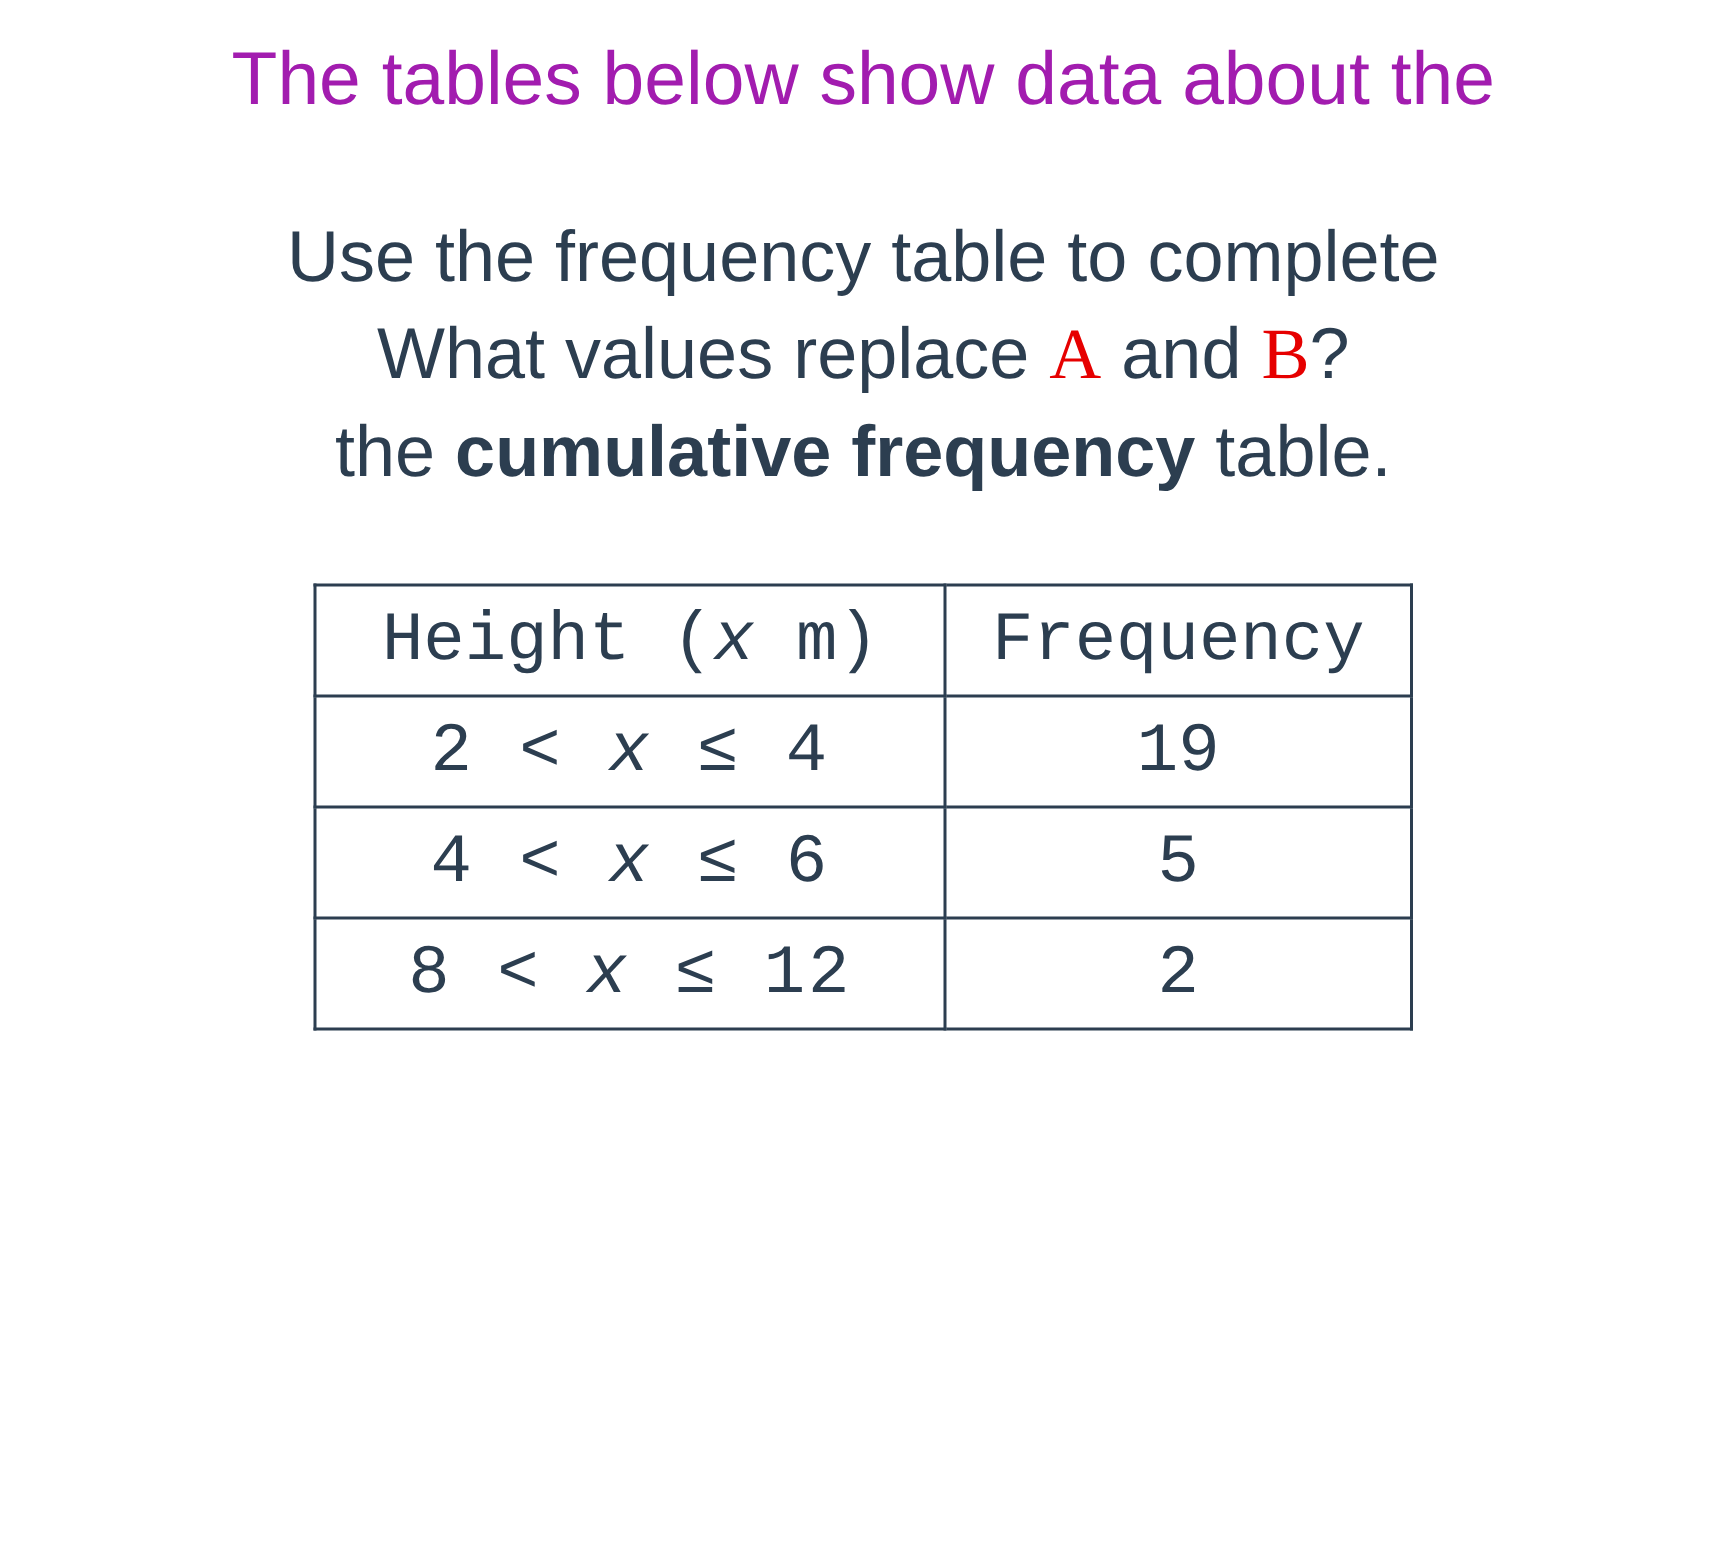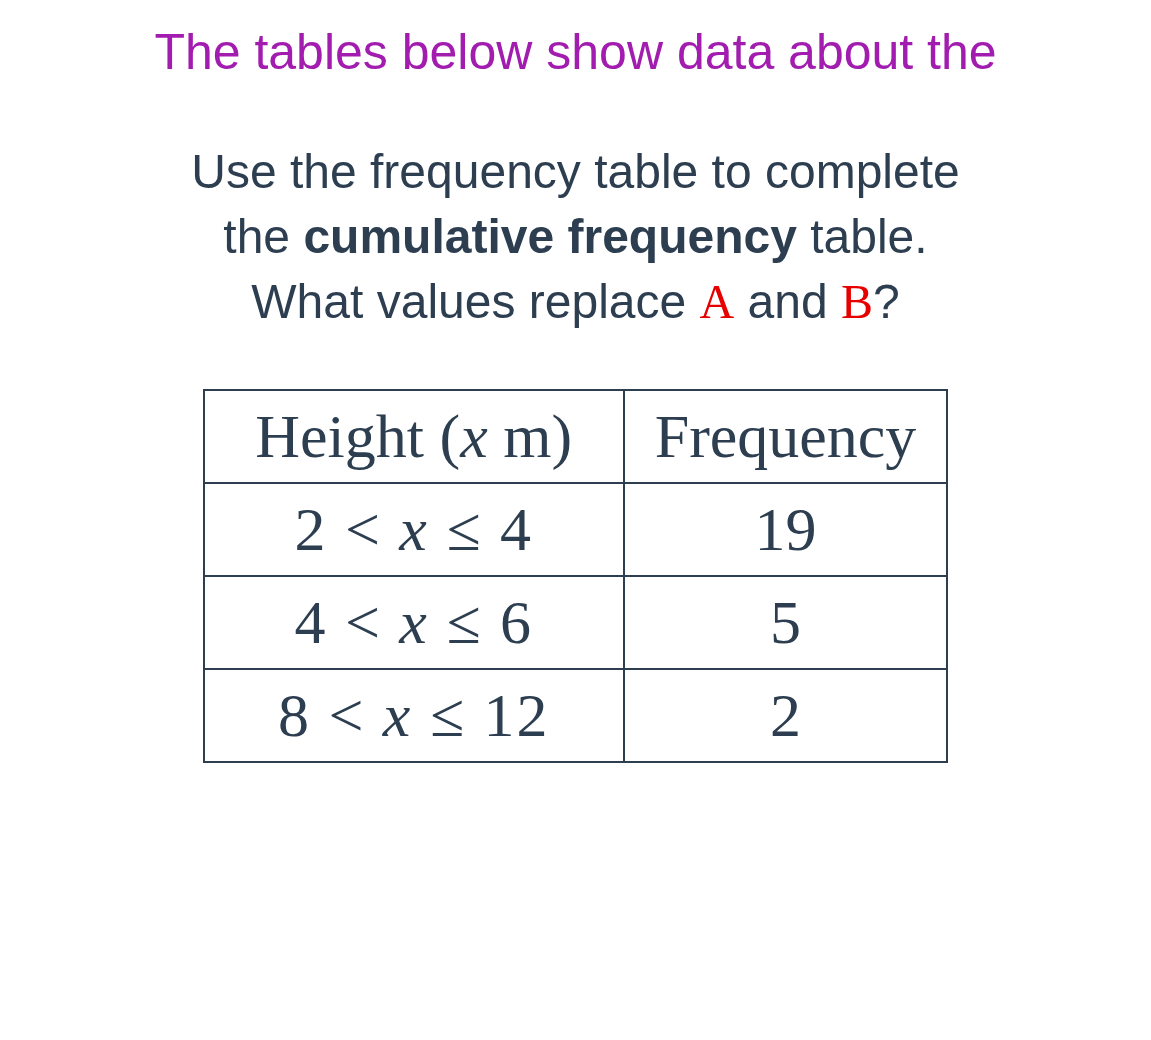--- a/index.html
+++ b/index.html
@@ -48,23 +48,24 @@
       justify-content: center;
     }
     table {
       border-collapse: collapse;
       font-family: Georgia, 'Times New Roman', serif;
     }
     td, th {
       border: 2px solid #2c3e50;
       padding: 10px 30px;
       text-align: center;
-      font-size: 62px;
+      font-size: 46px;
       color: #2c3e50;
       font-weight: 400;
+      font-family: Liberation Mono, monospace;
     }
     th {
       font-weight: 400;
     }
     .math-var {
       font-style: italic;
     }
     .height-col {
       width: 420px;
     }
@@ -81,24 +82,24 @@
 
 <div class="content">
 
   <div class="intro">
     <span>The tables below show data about the</span><br>
   </div>
 
   <div class="instruction">
     <div>Use the frequency table to complete</div>
     <div>
-      <span>the </span><span class="bold">cumulative frequency</span><span> table.</span>
+      <span>What values replace </span><span class="red">A</span><span> and </span><span class="red">B</span><span>?</span>
     </div>
     <div>
-      <span>What values replace </span><span class="red">A</span><span> and </span><span class="red">B</span><span>?</span>
+      <span>the </span><span class="bold">cumulative frequency</span><span> table.</span>
     </div>
   </div>
 
   <div class="table-wrapper">
     <table>
       <tbody>
           <tr>
         <th class="height-col">
           <span>Height (</span><span class="math-var">x</span><span> m)</span>
         </th>

